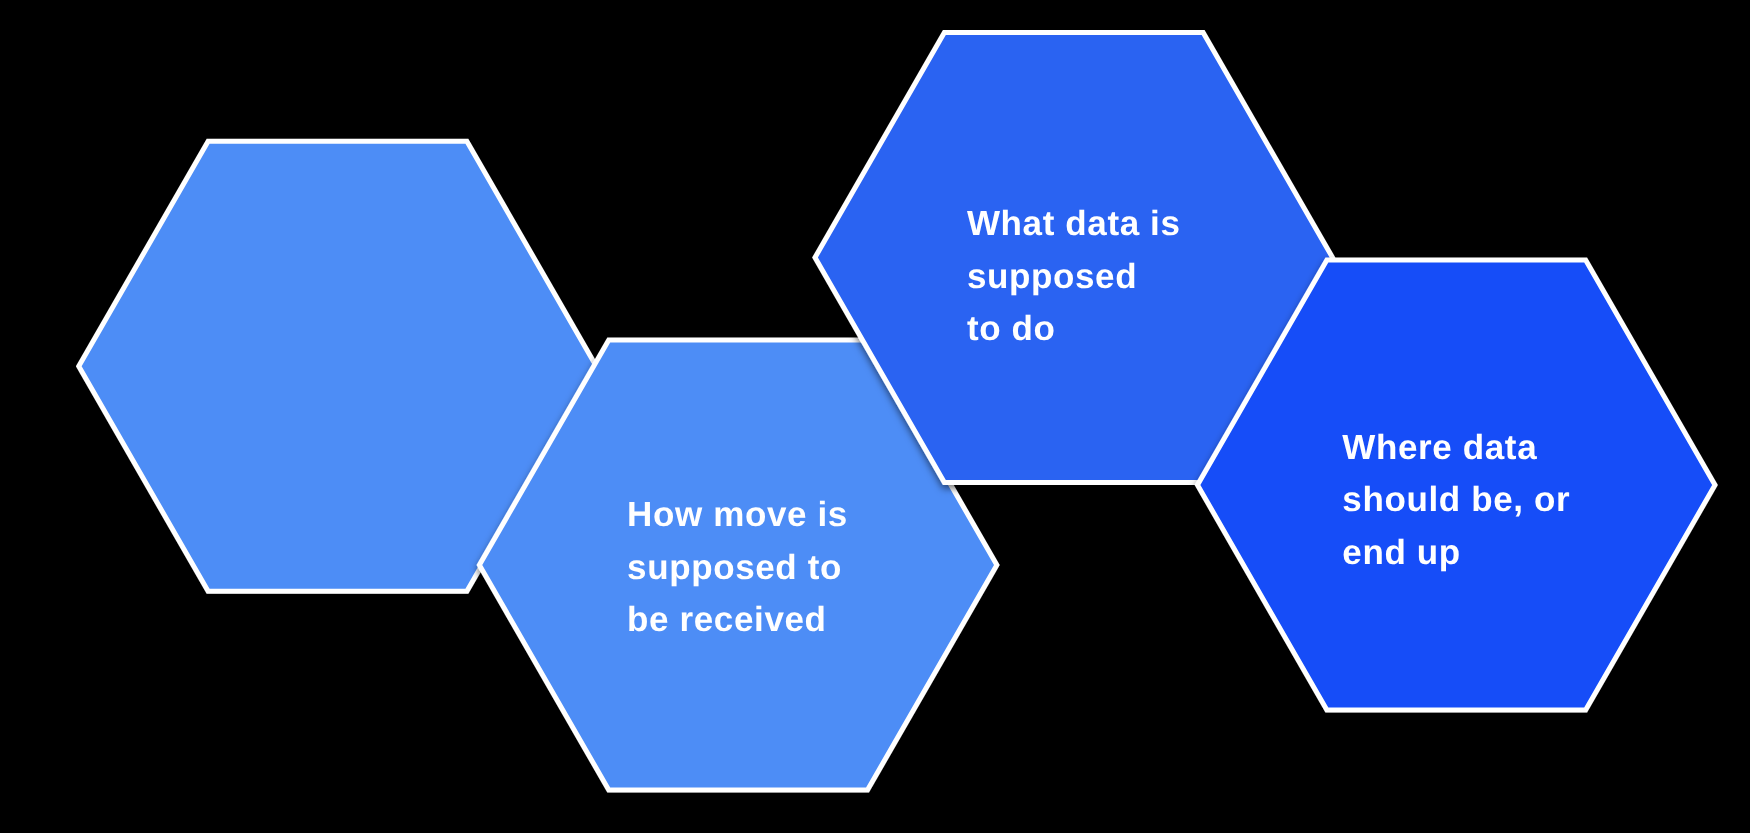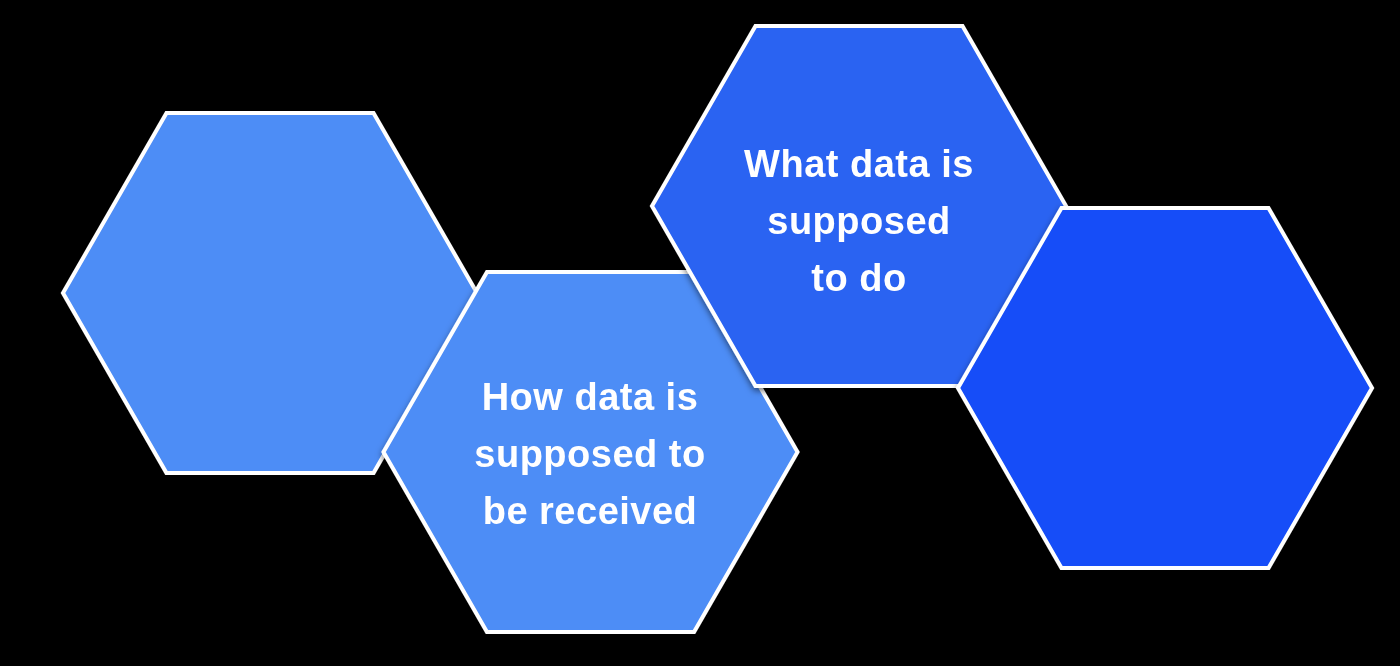--- a/index.html
+++ b/index.html
@@ -23,25 +23,25 @@
   .hex {
     stroke: #ffffff;
     stroke-width: 4;
     stroke-linejoin: miter;
   }
   .hex-label {
     position: absolute;
     display: flex;
     align-items: center;
     justify-content: center;
-    text-align: center;
+    text-align: left;
     white-space: pre-line;
     box-sizing: border-box;
     color: #ffffff;
-    font-size: 38px;
+    font-size: 28px;
     line-height: 1.5;
     font-weight: bold;
     letter-spacing: 0.5px;
     pointer-events: none;
   }
   .hex-label.hex1 { left: 63px;  top: 113px; width: 414px; height: 360px; padding-top: 22px; }
   .hex-label.hex2 { left: 383px; top: 272px; width: 414px; height: 360px; padding-top: 4px;  }
   .hex-label.hex3 { left: 652px; top: 26px;  width: 414px; height: 360px; padding-top: 30px; }
   .hex-label.hex4 { left: 958px; top: 208px; width: 414px; height: 360px; padding-top: 24px; }
 </style>
@@ -60,22 +60,25 @@
     <polygon class="hex" filter="url(#hexshadow)" points="63,293 166.5,113 373.5,113 477,293 373.5,473 166.5,473" fill="#4d8df6"></polygon>
 
     <polygon class="hex" filter="url(#hexshadow)" points="383.5,452 487,272 694,272 797.5,452 694,632 487,632" fill="#4d8df6"></polygon>
 
     <polygon class="hex" filter="url(#hexshadow)" points="652,206 755.5,26 962.5,26 1066,206 962.5,386 755.5,386" fill="#2a63f2"></polygon>
 
     <polygon class="hex" filter="url(#hexshadow)" points="958,388 1061.5,208 1268.5,208 1372,388 1268.5,568 1061.5,568" fill="#134ef8"></polygon>
   </svg>
 
 
-  <div class="hex-label hex2">How data is
+  <div class="hex-label hex2">How move is
 supposed to
 be received</div>
 
   <div class="hex-label hex3">What data is
 supposed
 to do</div>
 
+  <div class="hex-label hex4">Where data
+should be, or
+end up</div>
 
 </div>
 
 </body></html>

